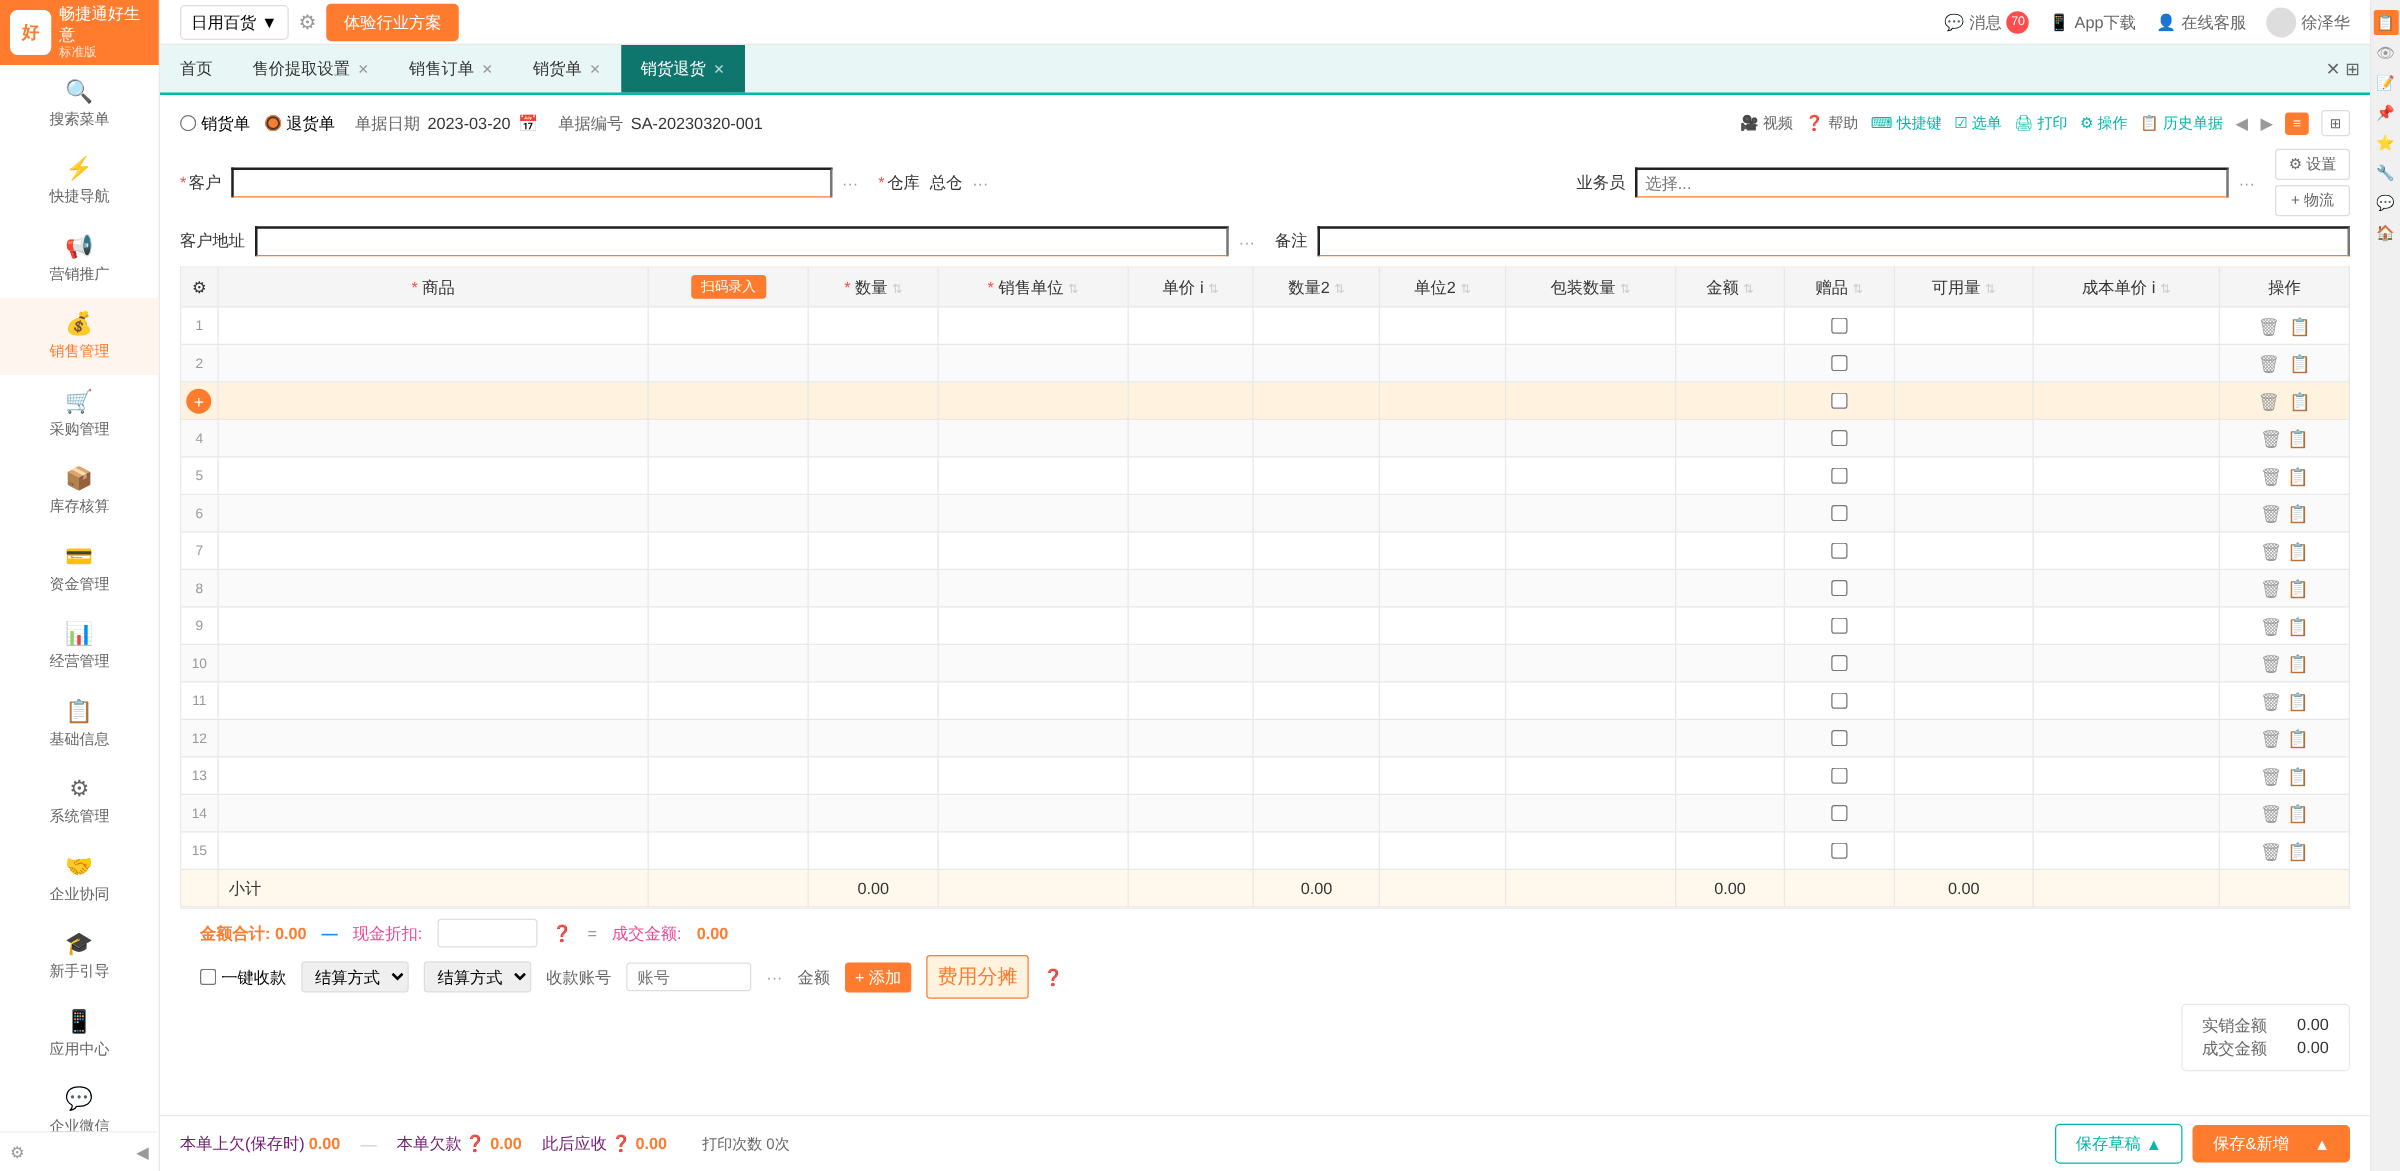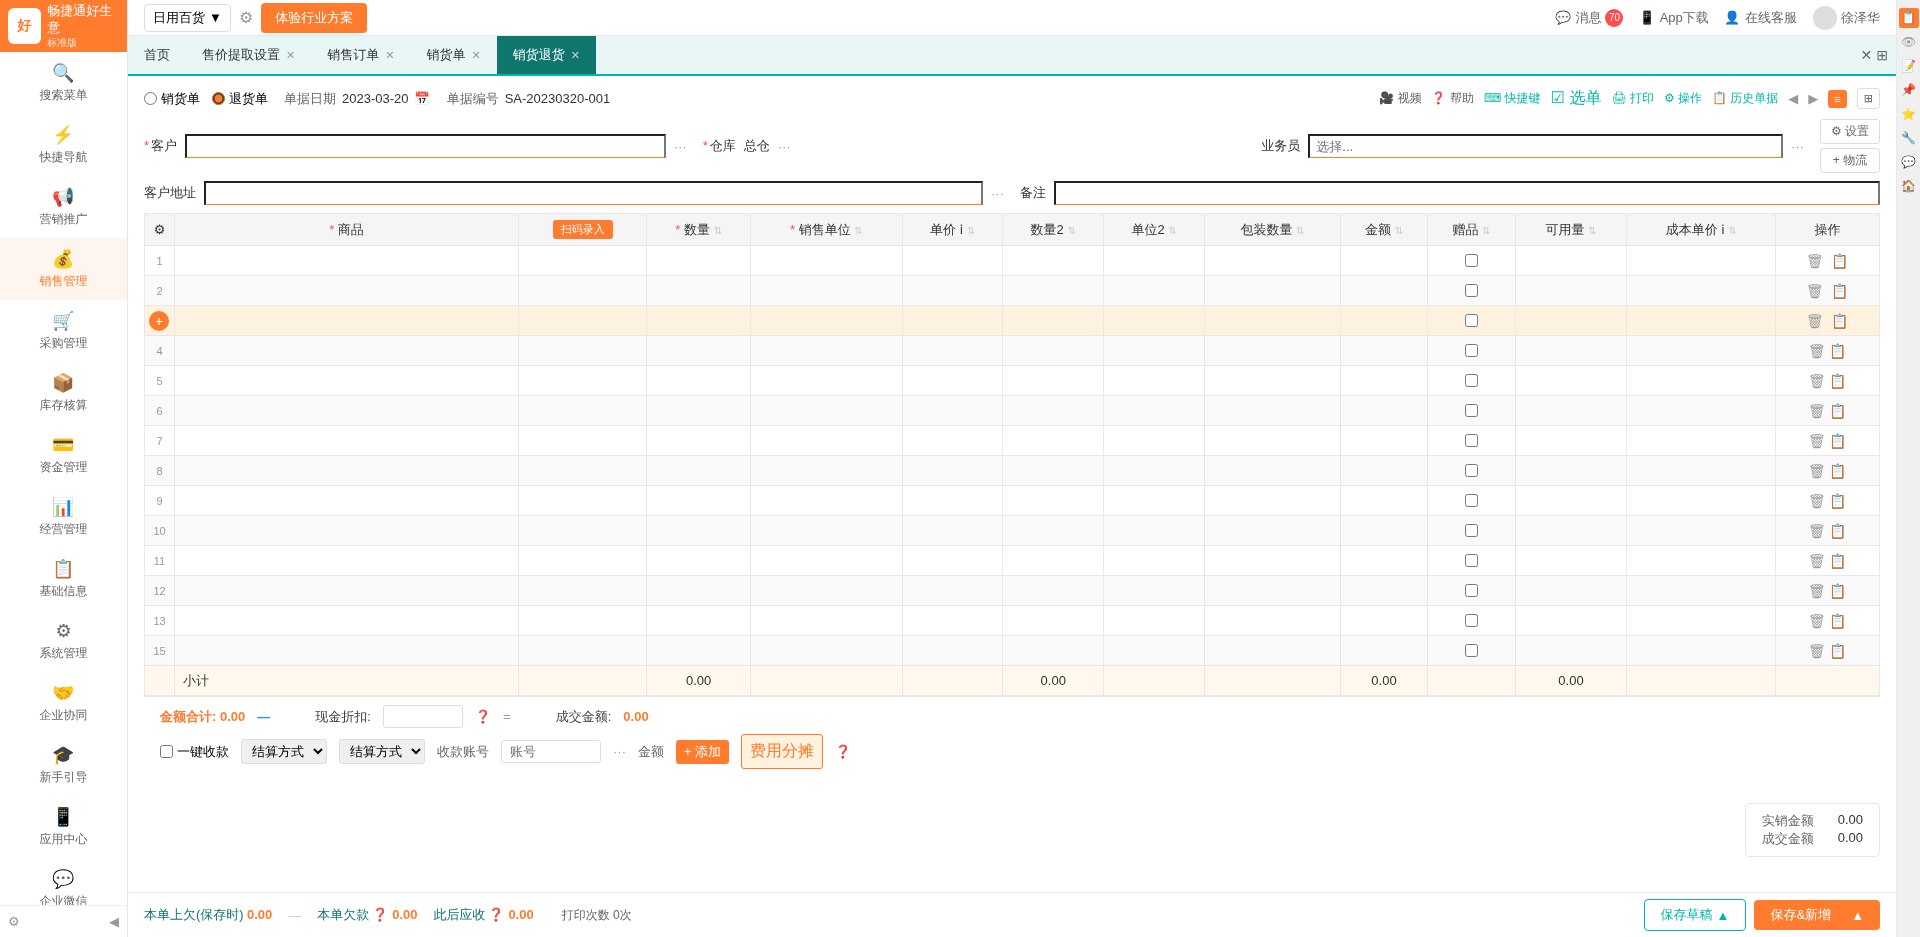--- a/index.html
+++ b/index.html
@@ -68,29 +68,29 @@
     .add-row-btn { background: #ff7b2e; color: #fff; border: none; border-radius: 50%; width: 20px; height: 20px; cursor: pointer; font-size: 14px; display: flex; align-items: center; justify-content: center; }
     .subtotal-row td { background: #fef9ec !important; font-weight: 500; }
     .icon-btn { background: none; border: none; cursor: pointer; color: #999; font-size: 14px; padding: 2px; }
 
     
     .form-footer { border-top: 1px solid #e8e8e8; padding: 8px 16px; background: #fff; }
     .footer-row1 { display: flex; align-items: center; gap: 12px; margin-bottom: 6px; }
     .footer-row2 { display: flex; align-items: center; gap: 12px; }
     .footer-total { color: #333; }
     .footer-total span { color: #ff7b2e; font-weight: bold; }
-    .footer-label { color: #404040; margin-left: 33px; }
+    .footer-label { color: #ec4899; }
     .minus-icon { color: #1890ff; font-weight: bold; }
     .equals-icon { color: #999; }
     .footer-input { border: 1px solid #ddd; border-radius: 3px; padding: 3px 8px; width: 120px; }
 
     
     .bottom-bar { border-top: 1px solid #e8e8e8; background: #fff; padding: 6px 16px; display: flex; align-items: center; gap: 16px; }
     .bottom-info { color: #666; font-size: 12px; }
-    .bottom-info span { color: #0f766e; }
+    .bottom-info span { color: #701a75; }
     .bottom-right { margin-left: auto; display: flex; align-items: center; gap: 8px; }
     .save-draft-btn { border: 1px solid #00b8a9; color: #00b8a9; background: #fff; border-radius: 4px; padding: 6px 16px; cursor: pointer; display: flex; align-items: center; gap: 4px; }
     .save-new-btn { background: #ff7b2e; color: #fff; border: none; border-radius: 4px; padding: 6px 16px; cursor: pointer; display: flex; align-items: center; gap: 20px; }
 
     
     .summary-box { position: absolute; right: 16px; bottom: 80px; background: #fff; border: 1px solid #e8e8e8; border-radius: 4px; padding: 8px 16px; font-size: 13px; }
     .summary-row { display: flex; justify-content: space-between; gap: 24px; }
     .summary-label { color: #666; }
     .summary-value { color: #333; font-weight: 500; }
 
@@ -267,21 +267,21 @@
           <div class="form-field">
             <label>单据编号</label>
             <span style="color:#333;font-weight:500;">SA-20230320-001</span>
           </div>
         </div>
 
         <div style="display:flex;align-items:center;gap:10px;">
           <span style="color:#666;cursor:pointer;font-size:12px;">🎥 视频</span>
           <span style="color:#666;cursor:pointer;font-size:12px;">❓ 帮助</span>
           <span style="color:#00b8a9;cursor:pointer;font-size:12px;">⌨ 快捷键</span>
-          <span style="color:#00b8a9;cursor:pointer;font-size:16px;">☑ 选单</span>
+          <span style="color:#00b8a9;cursor:pointer;font-size:12px;">☑ 选单</span>
           <span style="color:#00b8a9;cursor:pointer;font-size:12px;">🖨 打印</span>
           <span style="color:#00b8a9;cursor:pointer;font-size:12px;">⚙ 操作</span>
           <span style="color:#00b8a9;cursor:pointer;font-size:12px;">📋 历史单据</span>
           <span style="color:#999;cursor:pointer;">◀</span>
           <span style="color:#999;cursor:pointer;">▶</span>
           <button class="toolbar-icon-btn">≡</button>
           <button class="toolbar-icon-btn2">⊞</button>
         </div>
       </div>
 
@@ -587,20 +587,40 @@
                   <div class="checkbox-cell">
                     <input type="checkbox" style="">
                   </div>
                 </td>
                 <td></td>
                 <td></td>
                 <td><button class="icon-btn">🗑</button><button class="icon-btn">📋</button></td>
               </tr>
             <tr>
                 <td class="row-num">13</td>
+                <td></td>
+                <td></td>
+                <td></td>
+                <td></td>
+                <td></td>
+                <td></td>
+                <td></td>
+                <td></td>
+                <td></td>
+                <td>
+                  <div class="checkbox-cell">
+                    <input type="checkbox" style="">
+                  </div>
+                </td>
+                <td></td>
+                <td></td>
+                <td><button class="icon-btn">🗑</button><button class="icon-btn">📋</button></td>
+              </tr>
+            <tr>
+                <td class="row-num">14</td>
                 <td></td>
                 <td></td>
                 <td></td>
                 <td></td>
                 <td></td>
                 <td></td>
                 <td></td>
                 <td></td>
                 <td></td>
                 <td>

